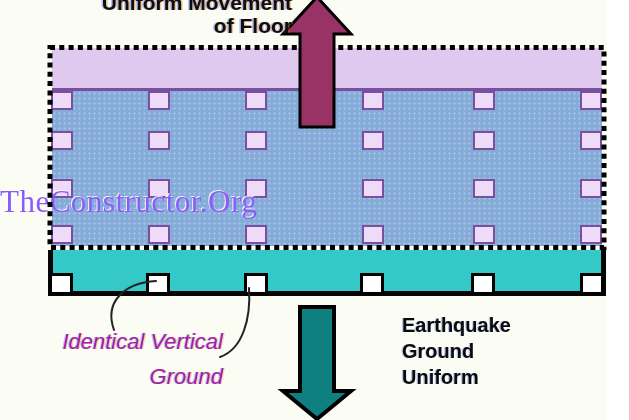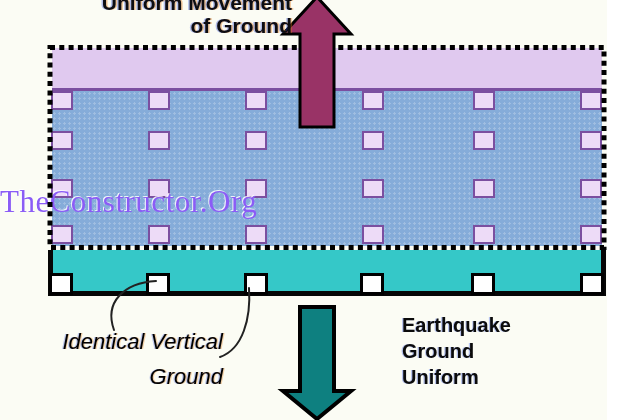--- a/index.html
+++ b/index.html
@@ -44,21 +44,21 @@
   }
   .watermark{
     position:absolute;left:0;top:184px;width:614px;text-align:left;
     font-size:31px;color:#8b5cf6;letter-spacing:.5px;white-space:nowrap;
     text-shadow:-1px -1px 0 rgba(255,255,255,.85);
     z-index:2;
     font-family:Liberation Serif, serif;
   }
   .members-label{
     position:absolute;left:0;top:324px;width:223px;text-align:right;
-    font-style:italic;font-size:22px;line-height:35px;color:#000000;
+    font-style:italic;font-size:22px;line-height:35px;color:#a21caf;
     text-shadow:1.2px 0 0 rgba(225,130,30,.35), -1.2px 0 0 rgba(50,80,220,.3);
     z-index:5;
   }
   .quake-label{
     position:absolute;left:362px;top:312px;
     font-weight:bold;font-size:20px;line-height:26px;color:#0b0b0b;
     text-shadow:-1.2px 0 0 rgba(50,80,220,.35);
     z-index:5;
     margin-left:40px;
   }
@@ -109,21 +109,21 @@
     <polygon points="317,-3 351,34 334,34 334,127 300,127 300,34 283,34" fill="#993366" stroke="#000" stroke-width="3"></polygon>
 
     <polygon points="300,307 334,307 334,391 351,391 317,419 283,391 300,391" fill="#0e8080" stroke="#000" stroke-width="4"></polygon>
 
     <path d="M114,330 C104,302 124,283 156,281" fill="none" stroke="#222" stroke-width="2" stroke-linecap="round"></path>
     <path d="M220,357 C243,349 251,318 249,288" fill="none" stroke="#222" stroke-width="2" stroke-linecap="round"></path>
   </svg>
 
   <div class="title">
     <div>Uniform Movement</div>
-    <div>of Ground</div>
+    <div>of Floor</div>
   </div>
 
   <div class="watermark">TheConstructor.Org</div>
 
   <div class="members-label">
     <div>Identical Vertical</div>
     <div>Ground</div>
   </div>
 
   <div class="quake-label">

